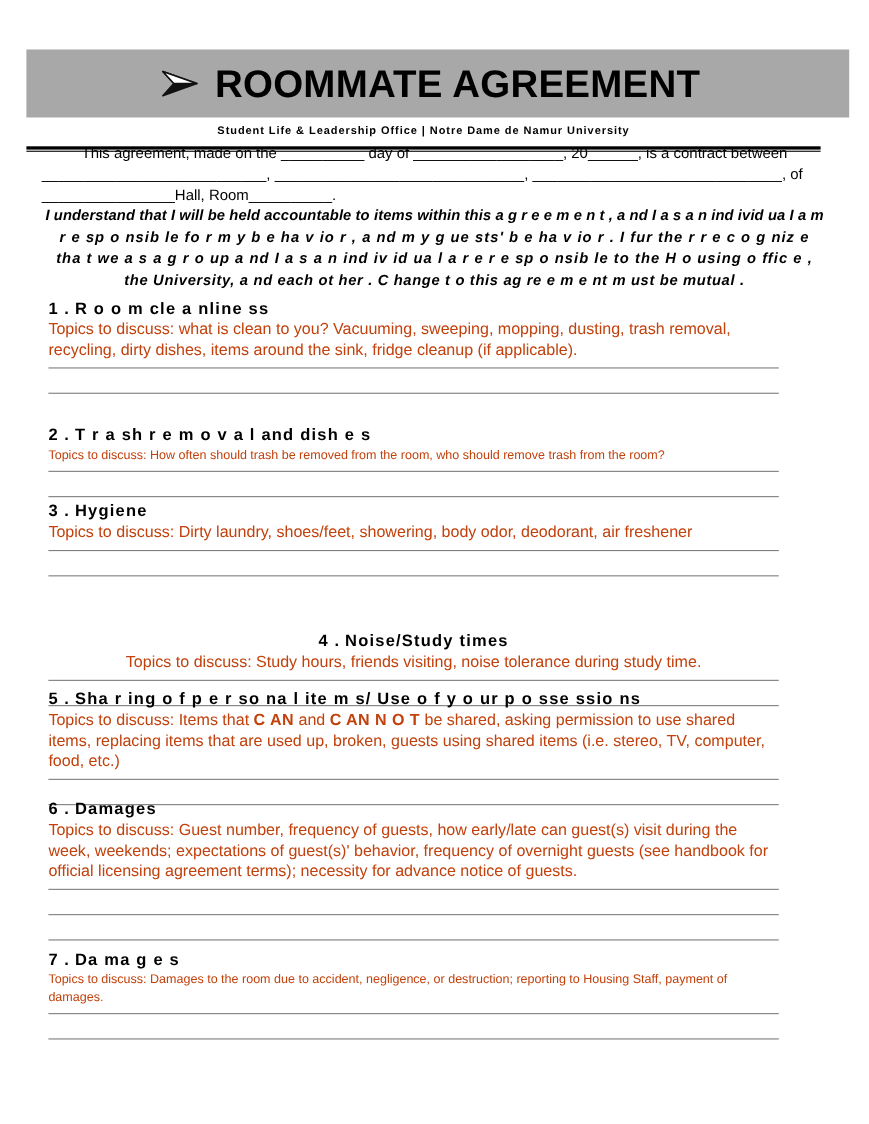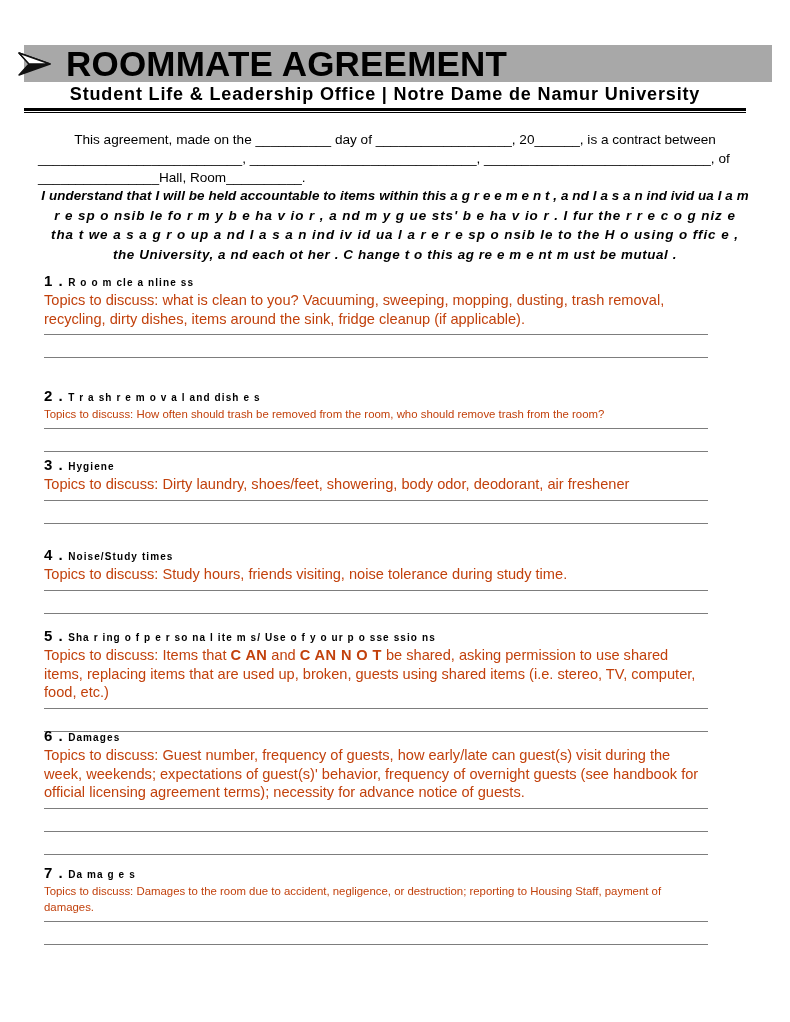--- a/index.html
+++ b/index.html
@@ -27,23 +27,24 @@
 
   
   .header-wrap {
     position: absolute;
     left: 24px;
     top: 45px;
     width: 748px;
   }
   .title-band {
     background: #a8a8a8;
-    height: 37px;
+    height: 62px;
     display: flex;
     align-items: center;
+    justify-content: center;
   }
   .title-inner {
     display: flex;
     align-items: center;
     gap: 14px;
     transform: translateX(-6px);
   }
   .arrow-icon {
     display: block;
     width: 34px;
@@ -60,21 +61,21 @@
   }
   .subtitle-row {
     height: 25px;
     display: flex;
     align-items: center;
     justify-content: center;
     background: #ffffff;
     padding-right: 26px;
   }
   .subtitle {
-    font-size: 18px;
+    font-size: 10px;
     font-weight: bold;
     letter-spacing: 0.85px;
     white-space: nowrap;
   }
   .header-rule {
     width: 722px;
     height: 0;
     border-top: 3px solid #000000;
     margin-top: 1px;
   }
@@ -128,21 +129,21 @@
     font-weight: bold;
     white-space: nowrap;
     margin: 0 0 1px 0;
   }
   .sec-num {
     font-size: 15px;
     font-weight: bold;
     letter-spacing: 1px;
   }
   .sec-name {
-    font-size: 10px;
+    font-size: 15px;
     font-weight: bold;
     letter-spacing: 1.1px;
   }
   .sec-body {
     margin: 0;
     color: #c2410c;
   }
   .sec-body.big {
     font-size: 14.6px;
     line-height: 18.6px;
@@ -216,21 +217,21 @@
         </div>
       </div>
       <div class="section" style="top: 456px;">
         <div class="sec-head"><span class="sec-num">3 .</span> <span class="sec-name">Hygiene</span></div>
         <p class="sec-body big"><span>Topics to discuss: Dirty laundry, shoes/feet, showering, body odor, deodorant, air freshener</span></p>
         <div class="rules">
           <div class="rule-line rule-gap-0" style="border-top-color: rgb(125, 125, 125);"></div>
           <div class="rule-line rule-gap-1" style="border-top-color: rgb(125, 125, 125);"></div>
         </div>
       </div>
-      <div class="section" style="top: 546px;">
+      <div class="section" style="top: 574px; text-align: center;">
         <div class="sec-head"><span class="sec-num">4 .</span> <span class="sec-name">Noise/Study times</span></div>
         <p class="sec-body big"><span>Topics to discuss: Study hours, friends visiting, noise tolerance during study time.</span></p>
         <div class="rules">
           <div class="rule-line rule-gap-0" style="border-top-color: rgb(125, 125, 125);"></div>
           <div class="rule-line rule-gap-1" style="border-top-color: rgb(125, 125, 125);"></div>
         </div>
       </div>
       <div class="section" style="top: 627px;">
         <div class="sec-head"><span class="sec-num">5 .</span> <span class="sec-name">Sha r ing o f p e r so na l ite m s/ Use o f y o ur p o sse ssio ns</span></div>
         <p class="sec-body big"><span>Topics to discuss: Items that </span><span style="font-weight: bold; letter-spacing: 0.4px;">C AN</span><span> and </span><span style="font-weight: bold; letter-spacing: 0.4px;">C AN N O T</span><span> be shared, asking permission to use shared items, replacing items that are used up, broken, guests using shared items (i.e. stereo, TV, computer, food, etc.)</span></p>

